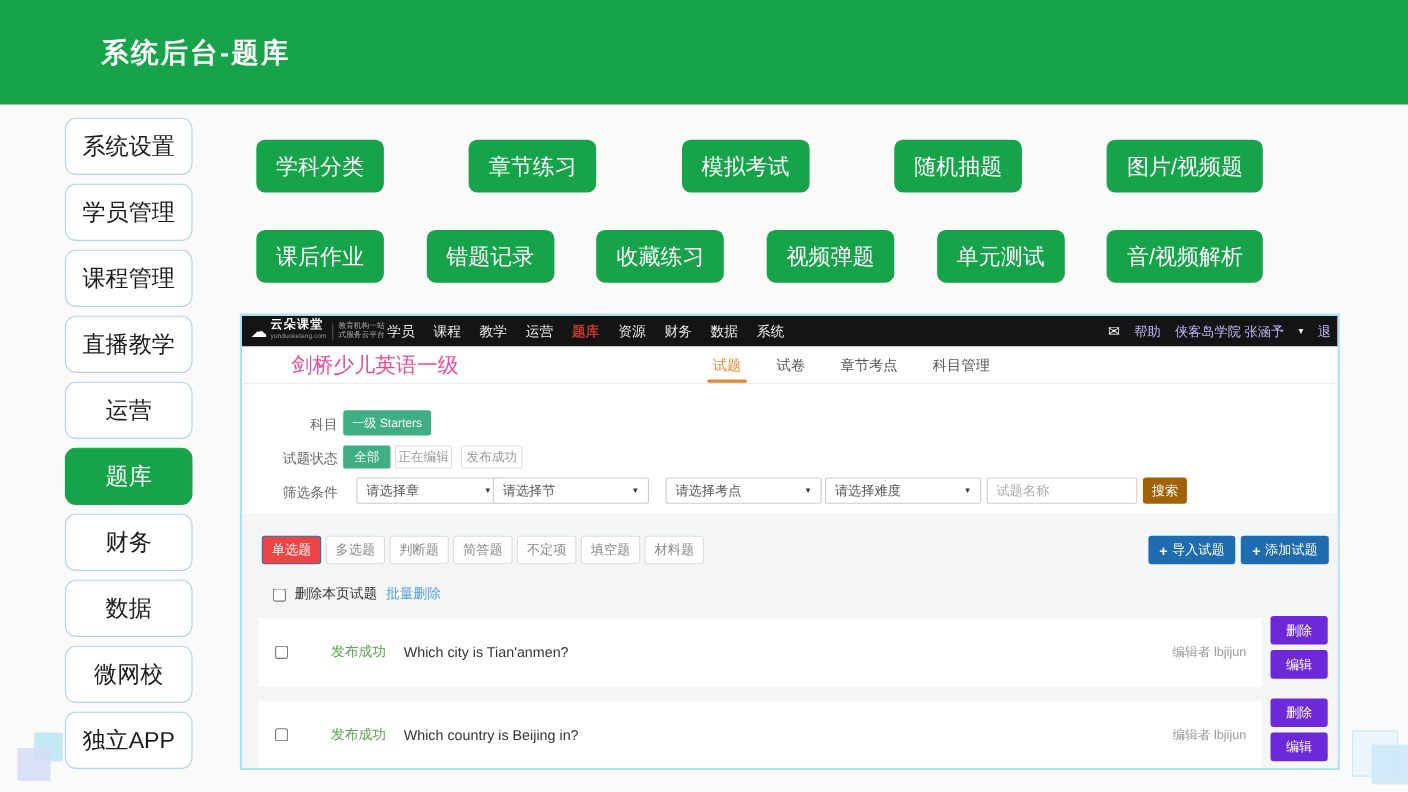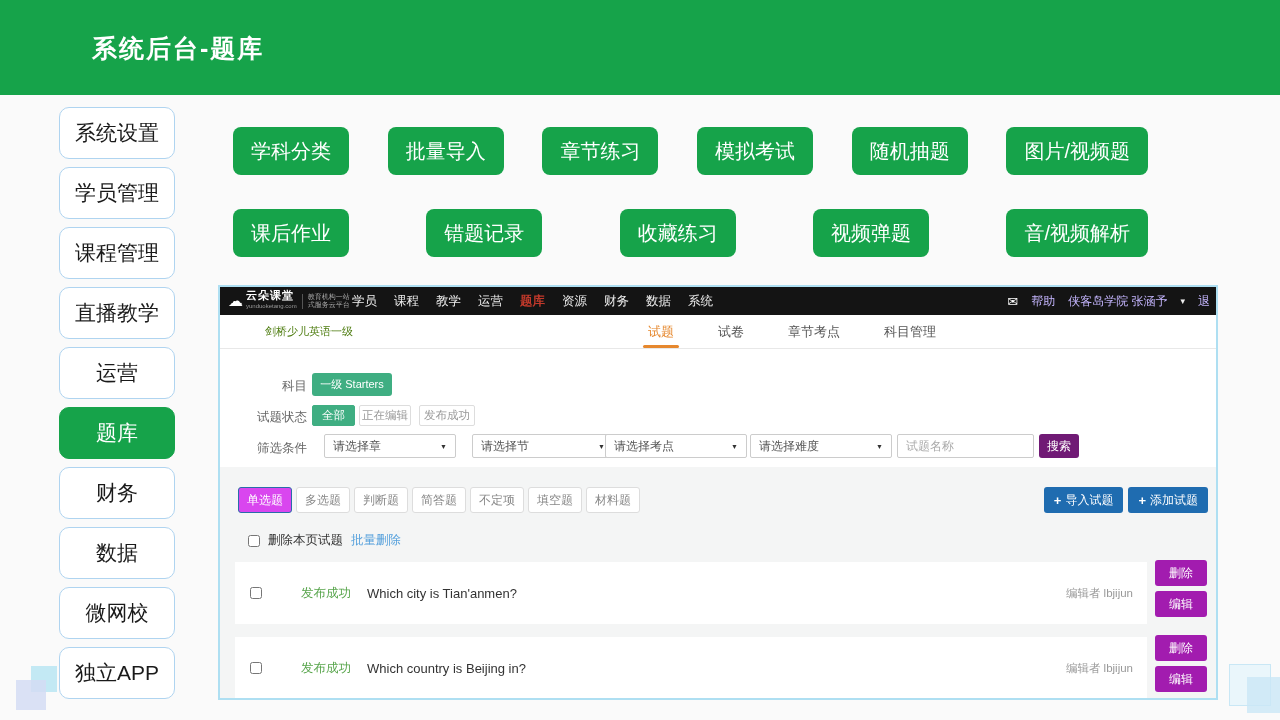--- a/index.html
+++ b/index.html
@@ -39,67 +39,67 @@
   .topnav { position:absolute; left:132px; top:0; height:28px; display:flex; align-items:center; gap:17px; }
   .topnav .tn { color:#eee; font-size:12.5px; cursor:pointer; white-space:nowrap; }
   .topnav .tn.active { color:#C0392B; font-weight:bold; }
   .topright { position:absolute; right:6px; top:0; height:28px; display:flex; align-items:center; gap:13px; }
   .topright .mail { color:#fff; font-size:13px; }
   .topright .tr { color:#c4b5fd; font-size:12px; white-space:nowrap; cursor:pointer; }
   .topright .caret { color:#eee; font-size:9px; }
 
   
   .subnav { position:absolute; left:0; top:28px; width:100%; height:34px; background:#fff; border-bottom:1px solid #E8E8E8; }
-  .subnav .course { position:absolute; left:45px; top:0; height:100%; display:flex; align-items:center; font-size:11px; color:#4d7c0f; }
-  .subtabs { position:absolute; left:428px; top:0; height:100%; display:flex; align-items:center; gap:44px;text-align:center; }
+  .subnav .course { position:absolute; left:45px; top:0; height:100%; display:flex; align-items:center; font-size:19px; color:#ec4899; }
+  .subtabs { position:absolute; left:428px; top:0; height:100%; display:flex; align-items:center; gap:32px;text-align:center; }
   .stab { position:relative; height:100%; display:flex; align-items:center; font-size:13px; color:#555; cursor:pointer; white-space:nowrap; }
   .stab.active { color:#E6882E; }
   .stab.active::after { content:""; position:absolute; left:50%; transform:translateX(-50%); bottom:0px; width:36px; height:3px; background:#E6882E; border-radius:2px; }
 
   
   .filters { position:absolute; left:0; top:62px; width:100%; height:118px; background:#fff; }
   .flabel { position:absolute; left:0; width:87px; text-align:right; font-size:12.5px; color:#666; }
   .tag { position:absolute; left:92px; top:24px; width:80px; height:23px; background:#3FAE82; border-radius:3px;
     color:#fff; font-size:11px; display:flex; align-items:center; justify-content:center; cursor:pointer; }
   .chip { position:absolute; top:56px; height:21px; border-radius:2px; font-size:11.5px;
     display:flex; align-items:center; justify-content:center; cursor:pointer; background:#fff; border:1px solid #DDD; color:#999; }
   .chip.active { background:#3FAE82; border-color:#3FAE82; color:#fff; }
   .dd { position:absolute; top:85px; height:24px; background:#fff; border:1px solid #CCC; border-radius:2px;
     font-size:12px; color:#555; display:flex; align-items:center; padding:0 8px; justify-content:space-between; cursor:pointer; }
   .dd .ddc { font-size:7px; color:#333; }
   .qname { position:absolute; top:85px; left:677px; width:137px; height:24px; border:1px solid #CCC; border-radius:2px;
     font-size:12px; color:#555; padding:0 8px; font-family:inherit; }
   .qname::placeholder { color:#aaa; }
-  .search-btn { position:absolute; top:85px; left:819px; width:40px; height:24px; background:#701a75; border-radius:3px;
+  .search-btn { position:absolute; top:85px; left:819px; width:40px; height:24px; background:#a16207; border-radius:3px;
     color:#fff; font-size:12px; display:flex; align-items:center; justify-content:center; cursor:pointer; }
 
   
   .graybody { position:absolute; left:0; top:180px; width:100%; height:233px; background:#F4F5F5; }
 
   .typetabs { position:absolute; left:18px; top:200px; display:flex; gap:4px; }
   .ttab { height:26px; min-width:49px; padding:0 8px; border-radius:3px; background:#fff; border:1px solid #DDD;
     color:#888; font-size:12px; display:flex; align-items:center; justify-content:center; cursor:pointer; white-space:nowrap; }
-  .ttab.active { background:#d946ef; border-color:#2A6DA9; color:#fff;font-family:Liberation Mono, monospace; }
+  .ttab.active { background:#ef4444; border-color:#2A6DA9; color:#fff;font-family:Liberation Mono, monospace; }
   .panel-actions { position:absolute; right:8px; top:200px; display:flex; gap:5px; }
   .pa-btn { height:26px; padding:0 10px; background:#1F6CB0; border-radius:3px; color:#fff; font-size:12px;
     display:flex; align-items:center; justify-content:center; gap:4px; cursor:pointer; white-space:nowrap; }
   .pa-btn .plus { font-size:13px; font-weight:bold; }
 
   .delrow { position:absolute; left:28px; top:245px; display:flex; align-items:center; gap:8px; }
   .delrow input { width:12px; height:12px; }
   .delrow .dl { font-size:12.5px; color:#333; }
   .delrow .bd { font-size:12.5px; color:#55A0DC; cursor:pointer; }
 
   .qcard { position:absolute; left:15px; width:912px; height:62px; background:#fff; }
   .qcard input { position:absolute; left:15px; top:50%; transform:translateY(-50%); width:12px; height:12px; }
   .qcard .status { position:absolute; left:66px; top:50%; transform:translateY(-50%); color:#58A54C; font-size:12.5px; }
   .qcard .qtext { position:absolute; left:132px; top:50%; transform:translateY(-50%); color:#333; font-size:13px; }
   .qcard .editor { position:absolute; right:14px; top:50%; transform:translateY(-50%); color:#999; font-size:11.5px; }
   .rowbtns { position:absolute; left:935px; width:52px; display:flex; flex-direction:column; gap:5px; }
-  .rb { height:26px; background:#a21caf; border-radius:3px; color:#fff; font-size:12px;
+  .rb { height:26px; background:#6d28d9; border-radius:3px; color:#fff; font-size:12px;
     display:flex; align-items:center; justify-content:center; cursor:pointer; }
 
   
   .decor { position:absolute; }
   .d1 { left:31px; top:666px; width:26px; height:26px; background:#C3E9F4; }
   .d2 { left:16px; top:680px; width:30px; height:30px; background:#D3DCF3; opacity:.85; }
   .d3 { left:1229px; top:664px; width:42px; height:42px; border:1px solid #C9E7F5; background:#EAF6FB; }
   .d4 { left:1247px; top:677px; width:36px; height:36px; background:#CBE7F6; opacity:.8; }
 </style>
 </head>
@@ -137,31 +137,31 @@
     </div>
   <div class="side-item" style="top:587px">
       <span>微网校</span>
     </div>
   <div class="side-item" style="top:647px">
       <span>独立APP</span>
     </div>
 
   <div class="feat-row" style="top:127px">
     <div class="feat-btn">学科分类</div>
-    <div class="feat-btn">批量导入</div>
     <div class="feat-btn">章节练习</div>
     <div class="feat-btn">模拟考试</div>
     <div class="feat-btn">随机抽题</div>
     <div class="feat-btn">图片/视频题</div>
   </div>
   <div class="feat-row" style="top:209px">
     <div class="feat-btn">课后作业</div>
     <div class="feat-btn">错题记录</div>
     <div class="feat-btn">收藏练习</div>
     <div class="feat-btn">视频弹题</div>
+    <div class="feat-btn">单元测试</div>
     <div class="feat-btn">音/视频解析</div>
   </div>
 
   <div class="shot">
 
     <div class="topbar">
       <div class="logo">
         <span class="cloud">☁</span>
         <span class="nm">
           <span class="n1">云朵课堂</span>
@@ -210,21 +210,21 @@
       <div class="flabel" style="top:60px">试题状态</div>
       <div class="chip active" style="left:92px;width:43px">全部</div>
       <div class="chip" style="left:139px;width:52px">正在编辑</div>
       <div class="chip" style="left:199px;width:56px">发布成功</div>
 
       <div class="flabel" style="top:91px">筛选条件</div>
       <div class="dd" style="left:104px;width:132px">
         <span>请选择章</span>
         <span class="ddc">▼</span>
       </div>
-      <div class="dd" style="left:252px;width:142px">
+      <div class="dd" style="left:228px;width:142px">
         <span>请选择节</span>
         <span class="ddc">▼</span>
       </div>
       <div class="dd" style="left:385px;width:142px">
         <span>请选择考点</span>
         <span class="ddc">▼</span>
       </div>
       <div class="dd" style="left:530px;width:142px">
         <span>请选择难度</span>
         <span class="ddc">▼</span>

